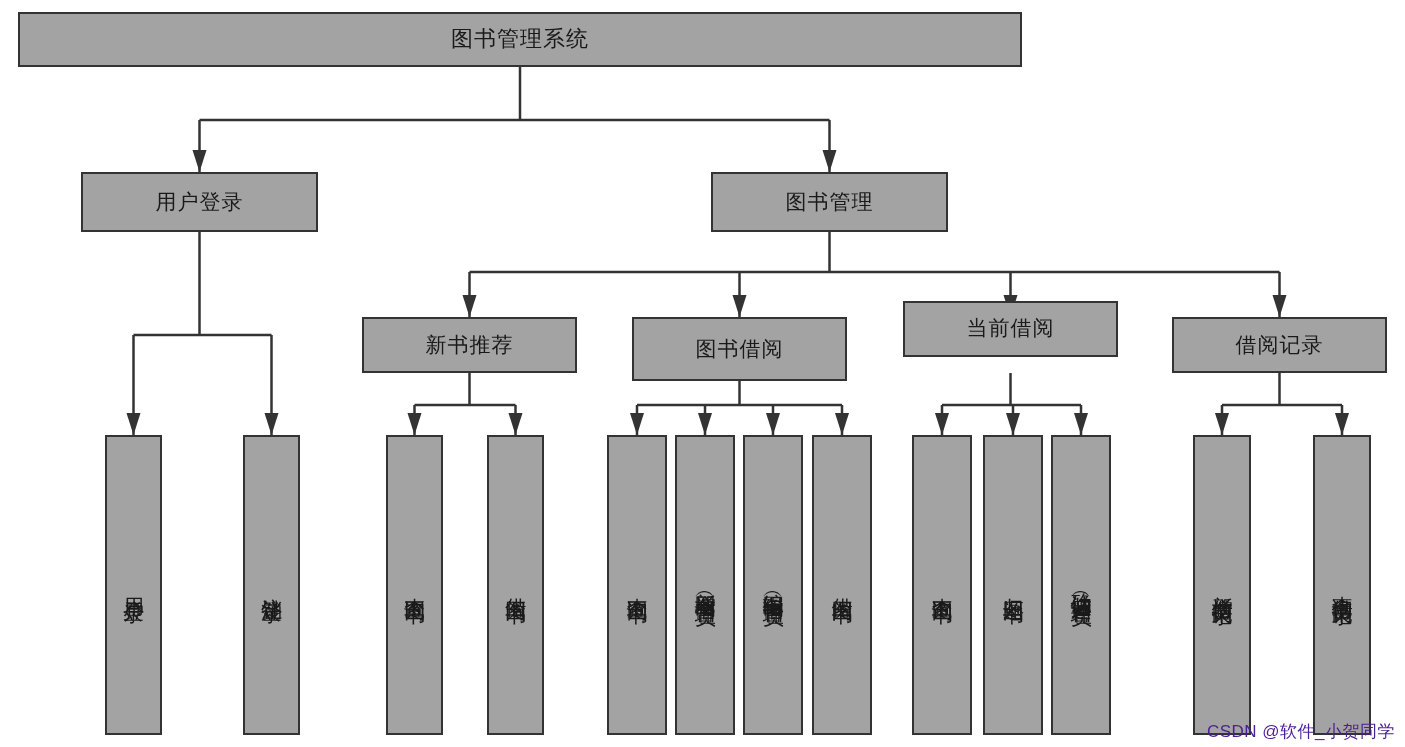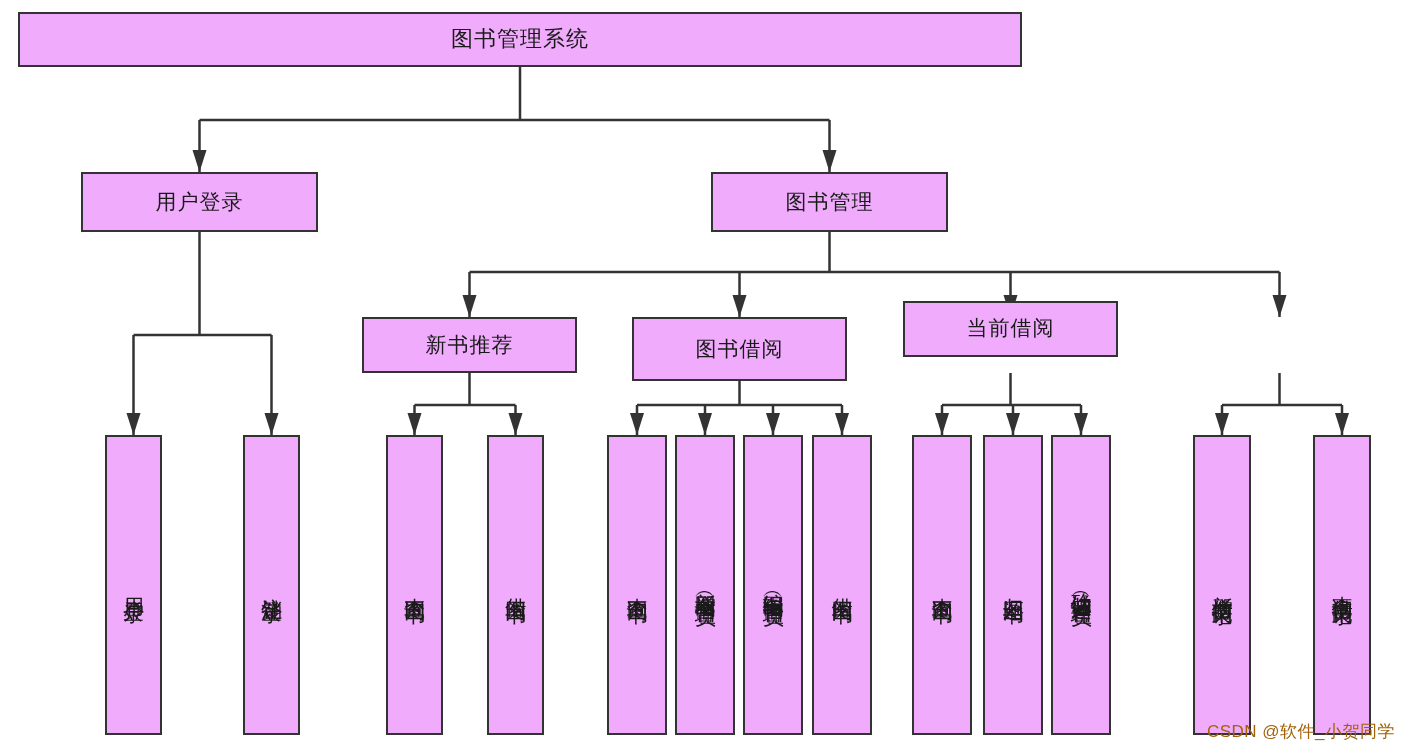--- a/index.html
+++ b/index.html
@@ -23,21 +23,21 @@
     left: 0;
     top: 0;
     width: 1405px;
     height: 747px;
     pointer-events: none;
   }
   .node {
     position: absolute;
     box-sizing: border-box;
     border: 2px solid #333333;
-    background: #f0abfc;
+    background: #a3a3a3;
     display: flex;
     align-items: center;
     justify-content: center;
     color: #1a1a1a;
     z-index: 2;
   }
   .node-h {
     font-size: 21px;
     line-height: 1.2;
     letter-spacing: 1px;
@@ -56,21 +56,21 @@
     padding: 4px 0;
   }
   .node-v > span {
     display: block;
   }
   .watermark {
     position: absolute;
     right: 10px;
     bottom: 4px;
     font-size: 17px;
-    color: #a16207;
+    color: #4c1d95;
     white-space: nowrap;
     z-index: 5;
     letter-spacing: 0.5px;
   }
 </style>
 </head>
 <body>
 
 <div id="canvas">
   <svg id="edges" viewBox="0 0 1405 747">
@@ -139,20 +139,23 @@
     </div>
     <div class="node node-h" style="left: 711px; top: 172px; width: 237px; height: 60px;">
       <span>图书管理</span>
     </div>
     <div class="node node-h" style="left: 632px; top: 317px; width: 215px; height: 64px;">
       <span>图书借阅</span>
     </div>
     <div class="node node-h" style="left: 903px; top: 301px; width: 215px; height: 56px; font-family: Liberation Serif, serif;">
       <span>当前借阅</span>
     </div>
+    <div class="node node-h" style="left: 1172px; top: 317px; width: 215px; height: 56px;">
+      <span>借阅记录</span>
+    </div>
     <div class="node node-v" style="left: 105px; top: 435px; width: 57px; height: 300px;">
       <span>用户登录</span>
     </div>
     <div class="node node-v" style="left: 243px; top: 435px; width: 57px; height: 300px;">
       <span>注销登录</span>
     </div>
     <div class="node node-v" style="left: 386px; top: 435px; width: 57px; height: 300px;">
       <span>查询图书</span>
     </div>
     <div class="node node-v" style="left: 487px; top: 435px; width: 57px; height: 300px;">

